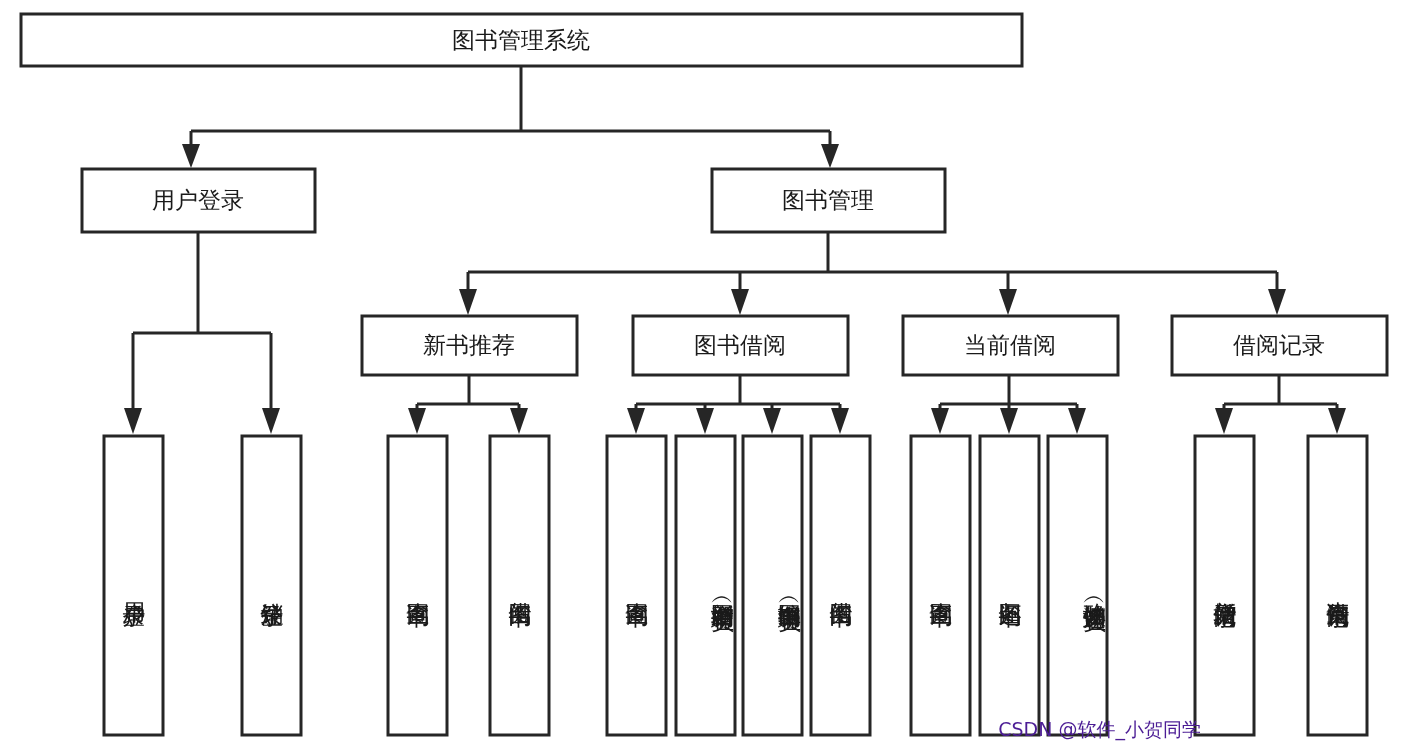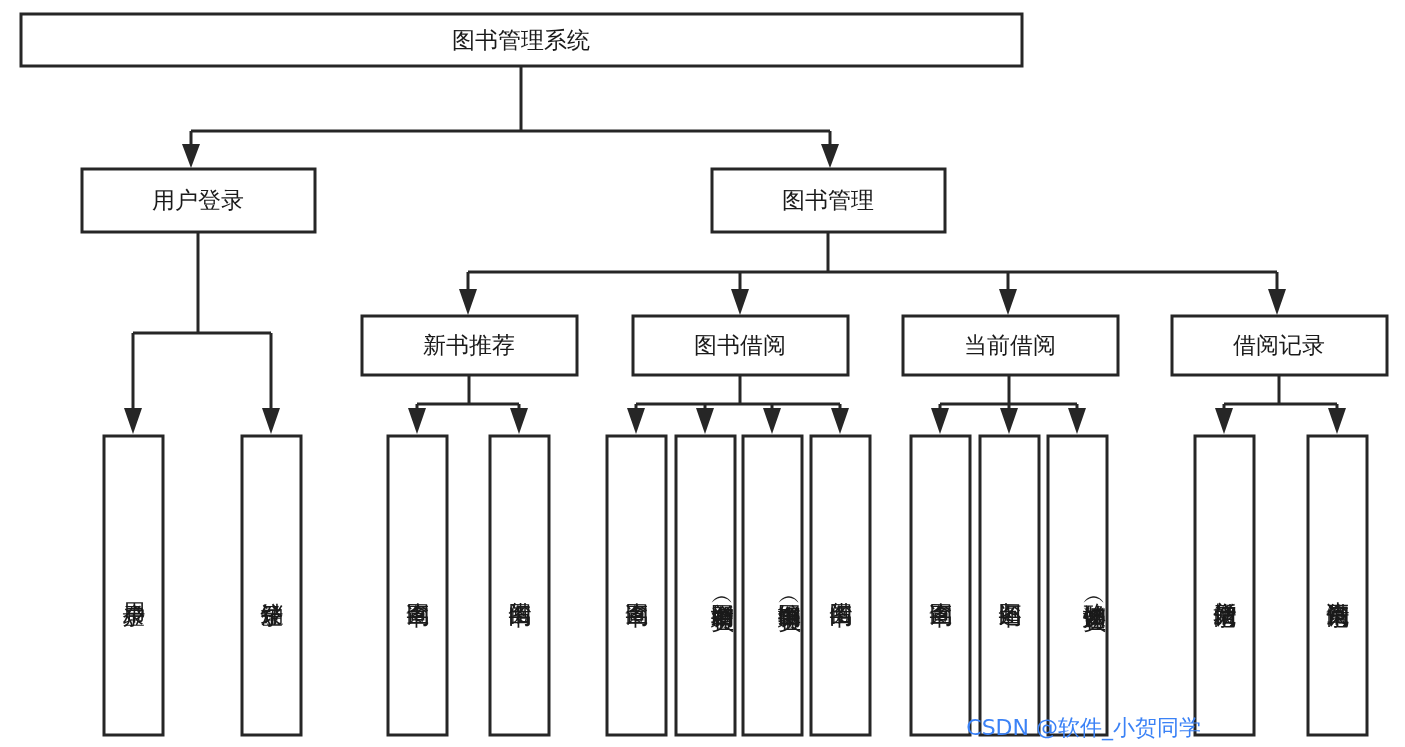--- a/index.html
+++ b/index.html
@@ -60,22 +60,22 @@
     letter-spacing: 1px;
     text-align: center;
     white-space: nowrap;
     pointer-events: none;
   }
   .watermark {
     position: absolute;
     right: 8px;
     bottom: 4px;
     font-family: "DejaVu Sans", "Liberation Sans", sans-serif;
-    font-size: 22px;
-    color: #3b82f6;
+    font-size: 19px;
+    color: #4c1d95;
     white-space: nowrap;
     user-select: none;
   }
 </style>
 </head>
 <body>
 
 <div id="diagram-root">
 
   <svg class="flow" viewBox="0 0 1405 747" xmlns="http://www.w3.org/2000/svg">

